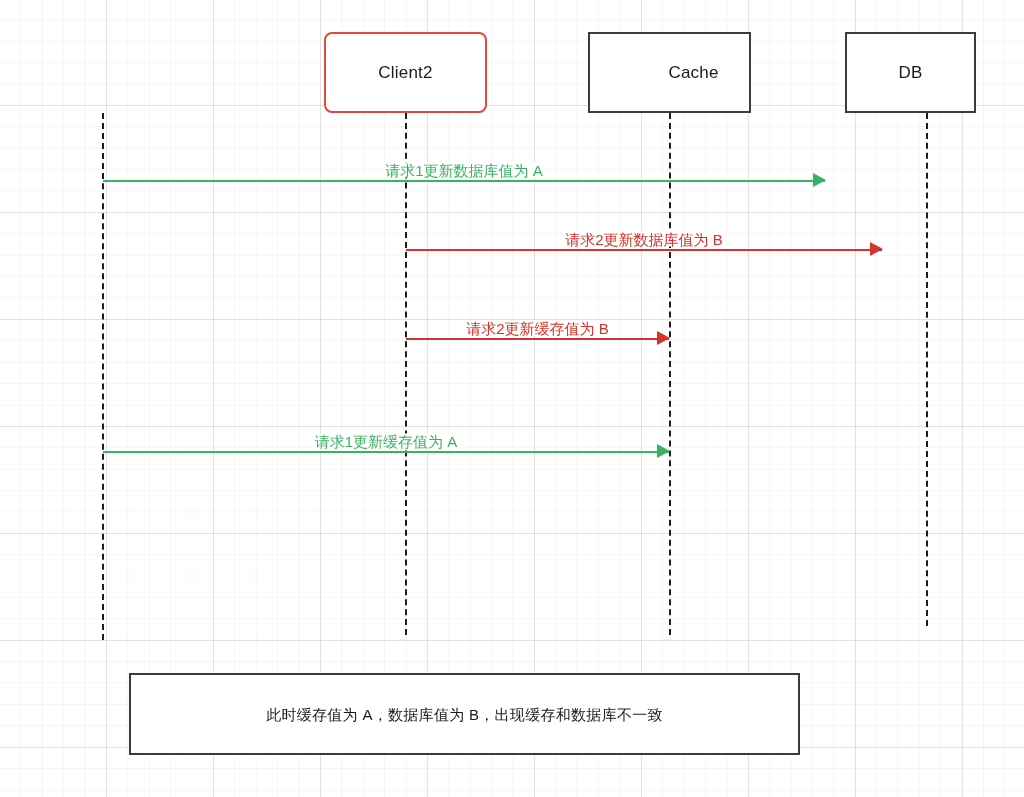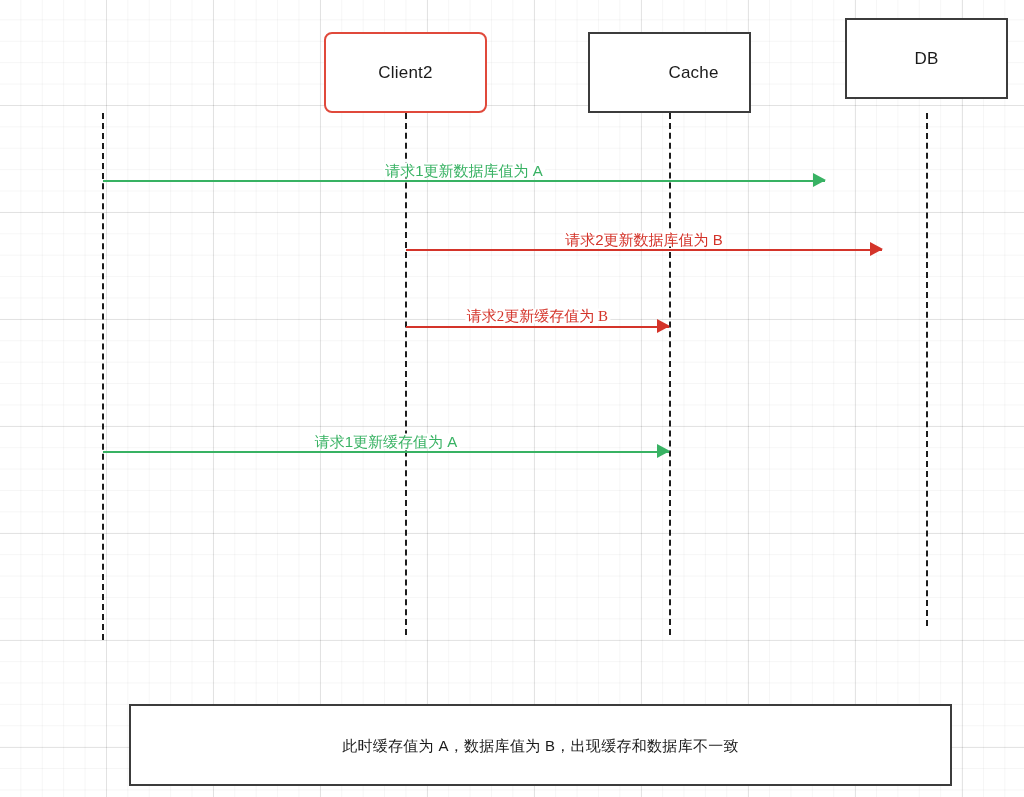--- a/index.html
+++ b/index.html
@@ -120,50 +120,50 @@
 
 
   <div class="participant red" style="left:324px; top:32px; width:163px; height:81px;">
     <span class="p-label">Client2</span>
   </div>
 
   <div class="participant" style="left:588px; top:32px; width:163px; height:81px;padding-left:48px;">
     <span class="p-label">Cache</span>
   </div>
 
-  <div class="participant" style="left:845px; top:18px; width:163px; height:81px;">
+  <div class="participant" style="left:845px; top:32px; width:131px; height:81px;">
     <span class="p-label">DB</span>
   </div>
 
   <div class="lifeline" style="left:102px; top:113px; height:527px;"></div>
   <div class="lifeline" style="left:405px; top:113px; height:522px;"></div>
   <div class="lifeline" style="left:669px; top:113px; height:522px;"></div>
   <div class="lifeline" style="left:926px; top:113px; height:513px;"></div>
 
   <div class="message green" style="left:103px; top:170px; width:722px;">
     <div class="msg-line"></div>
     <div class="msg-head"></div>
     <div class="msg-label">请求1更新数据库值为 A</div>
   </div>
 
   <div class="message red" style="left:406px; top:239px; width:476px;">
     <div class="msg-line"></div>
     <div class="msg-head"></div>
     <div class="msg-label">请求2更新数据库值为 B</div>
   </div>
 
-  <div class="message red" style="left:406px; top:316px; width:263px;font-family:Liberation Serif, serif;">
+  <div class="message red" style="left:406px; top:328px; width:263px;">
     <div class="msg-line"></div>
     <div class="msg-head"></div>
     <div class="msg-label">请求2更新缓存值为 B</div>
   </div>
 
   <div class="message green" style="left:103px; top:441px; width:566px;">
     <div class="msg-line"></div>
     <div class="msg-head"></div>
     <div class="msg-label">请求1更新缓存值为 A</div>
   </div>
 
-  <div class="note" style="left:129px; top:704px; width:823px; height:82px;">
+  <div class="note" style="left:129px; top:673px; width:671px; height:82px;">
     <span class="note-text">此时缓存值为 A，数据库值为 B，出现缓存和数据库不一致</span>
   </div>
 
 </div>
 
 </body></html>

